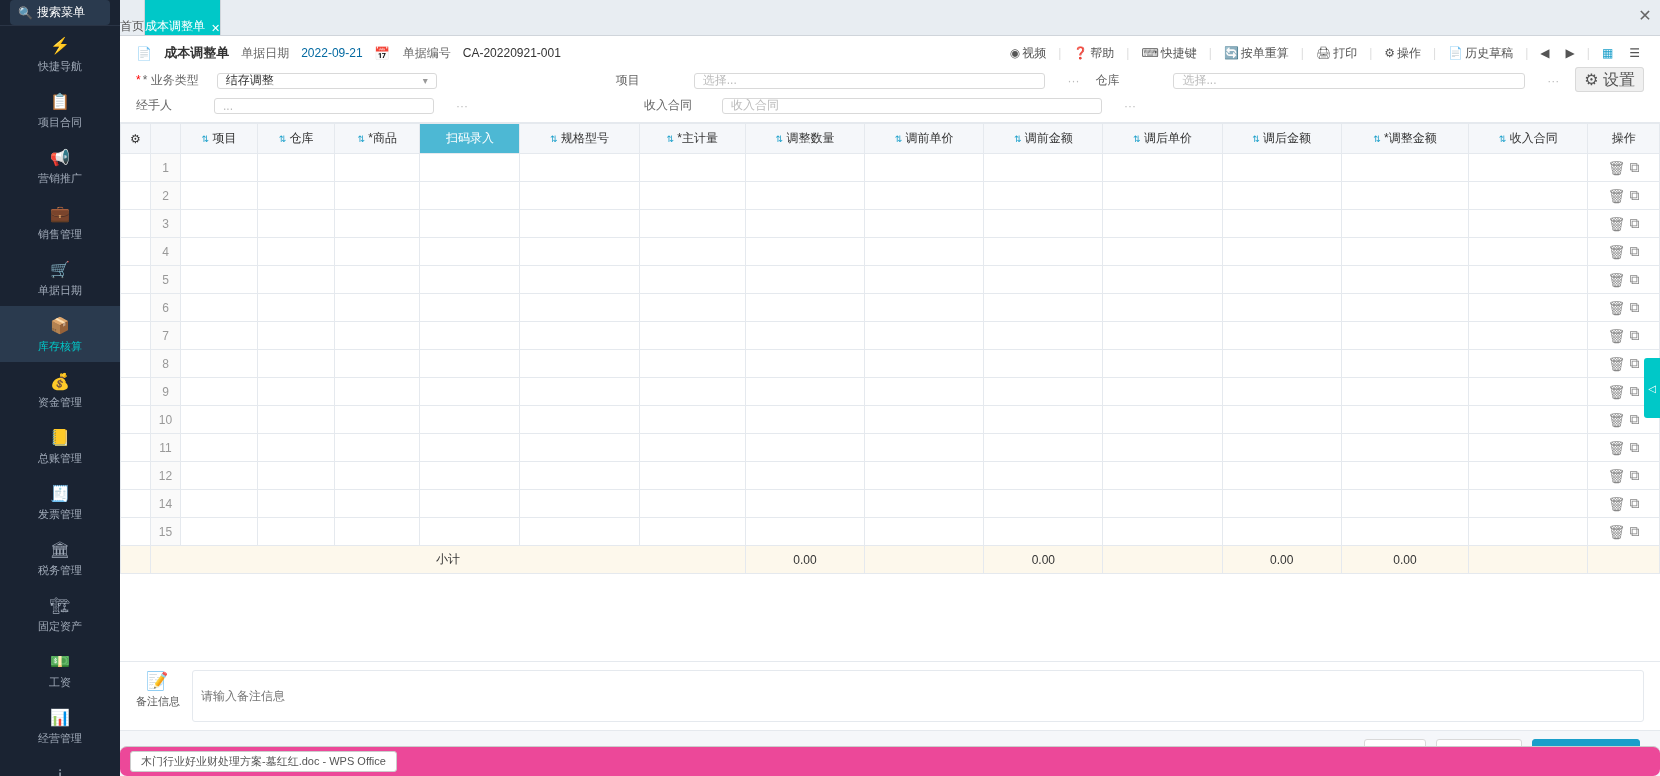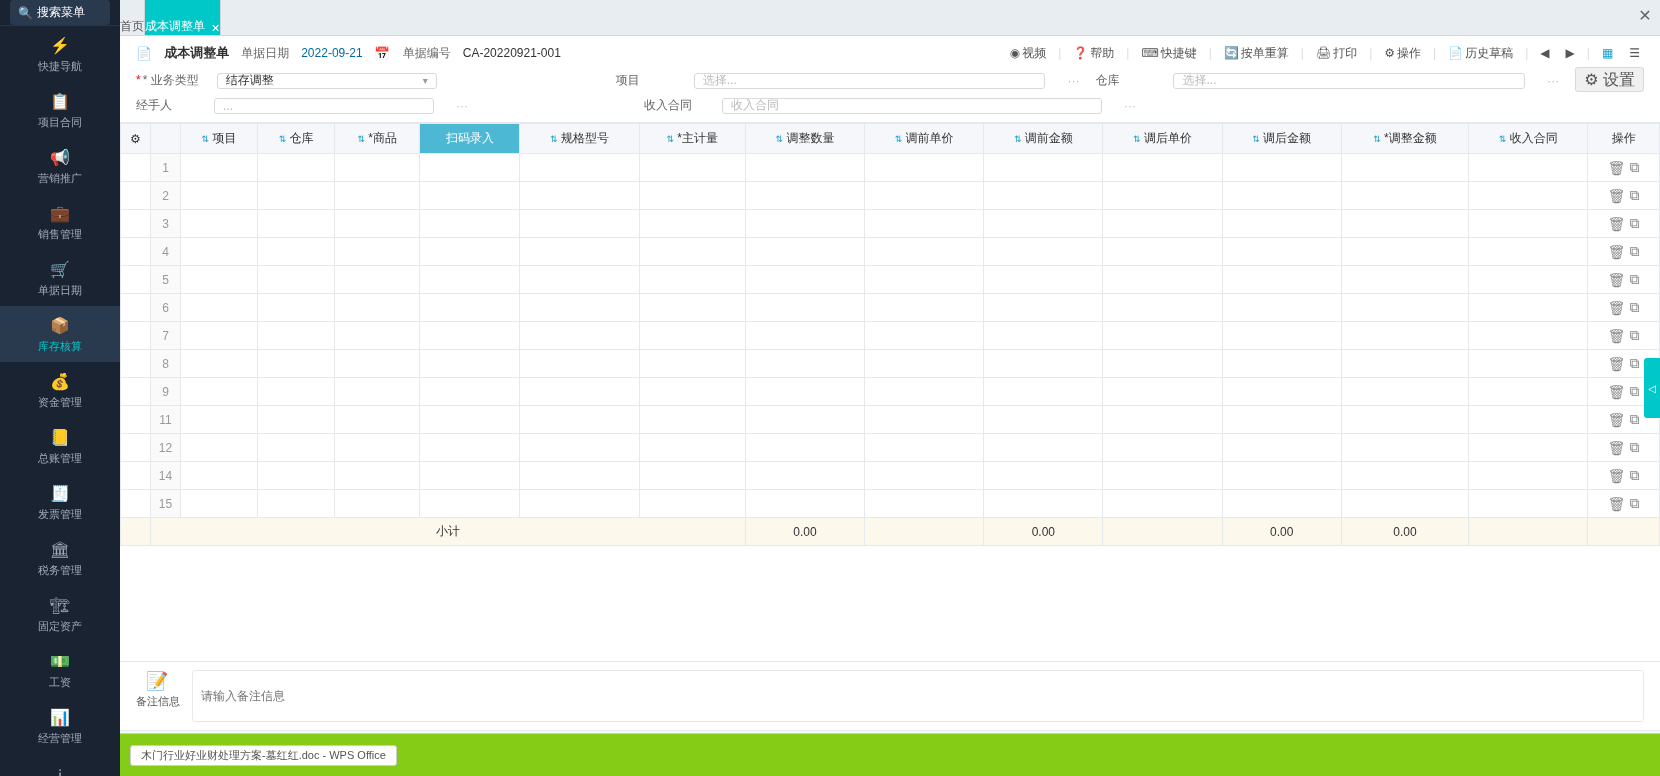--- a/index.html
+++ b/index.html
@@ -294,30 +294,31 @@
       gap: 4px;
     }
     .btn-primary .chevron { font-size: 10px; }
 
     
     .taskbar {
       position: fixed;
       bottom: 0;
       left: 120px;
       right: 0;
-      height: 43px;
-      background: #84cc16;
+      height: 30px;
+      background: #ec4899;
       border-top: 1px solid #ccc;
       display: flex;
       align-items: center;
       padding: 0 10px;
       gap: 8px;
       font-size: 11px;
       color: #555;
       z-index: 100;
+      border-radius: 7px;
     }
     .taskbar-item {
       background: #fff;
       border: 1px solid #ccc;
       border-radius: 3px;
       padding: 2px 10px;
       cursor: pointer;
     }
 
     
@@ -789,20 +790,43 @@
       <td></td>
       <td>
         <div class="action-icons">
           <span class="action-icon">🗑</span>
           <span class="action-icon">⧉</span>
         </div>
       </td>
     </tr>
           <tr>
       <td></td>
+      <td class="row-num">10</td>
+      <td></td>
+      <td></td>
+      <td></td>
+      <td></td>
+      <td></td>
+      <td></td>
+      <td></td>
+      <td></td>
+      <td></td>
+      <td></td>
+      <td></td>
+      <td></td>
+      <td></td>
+      <td>
+        <div class="action-icons">
+          <span class="action-icon">🗑</span>
+          <span class="action-icon">⧉</span>
+        </div>
+      </td>
+    </tr>
+          <tr>
+      <td></td>
       <td class="row-num">11</td>
       <td></td>
       <td></td>
       <td></td>
       <td></td>
       <td></td>
       <td></td>
       <td></td>
       <td></td>
       <td></td>

